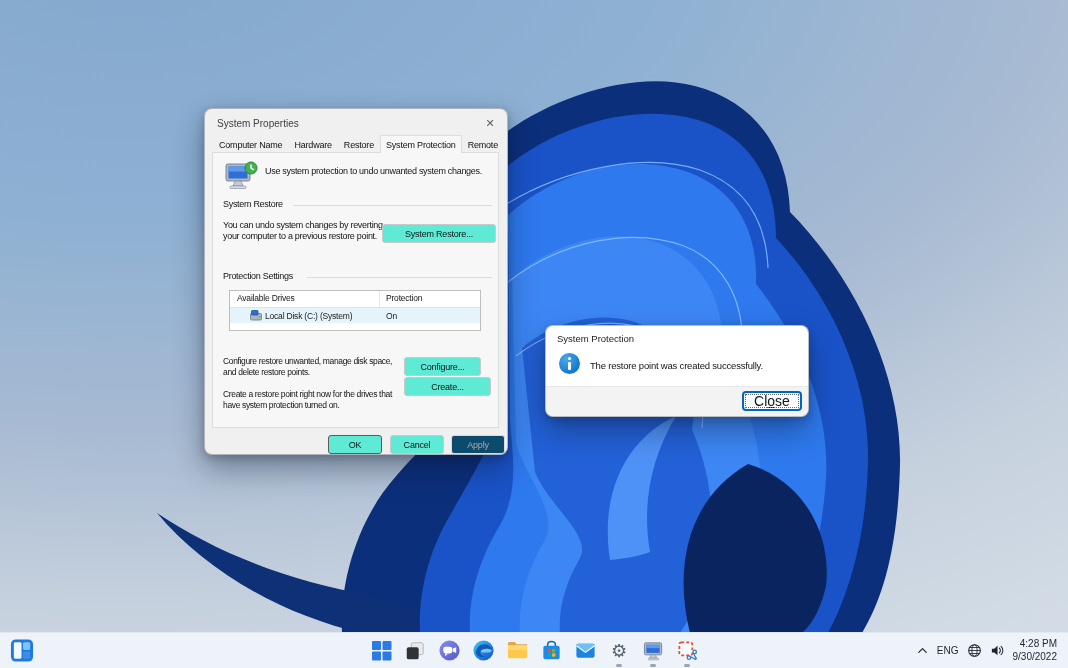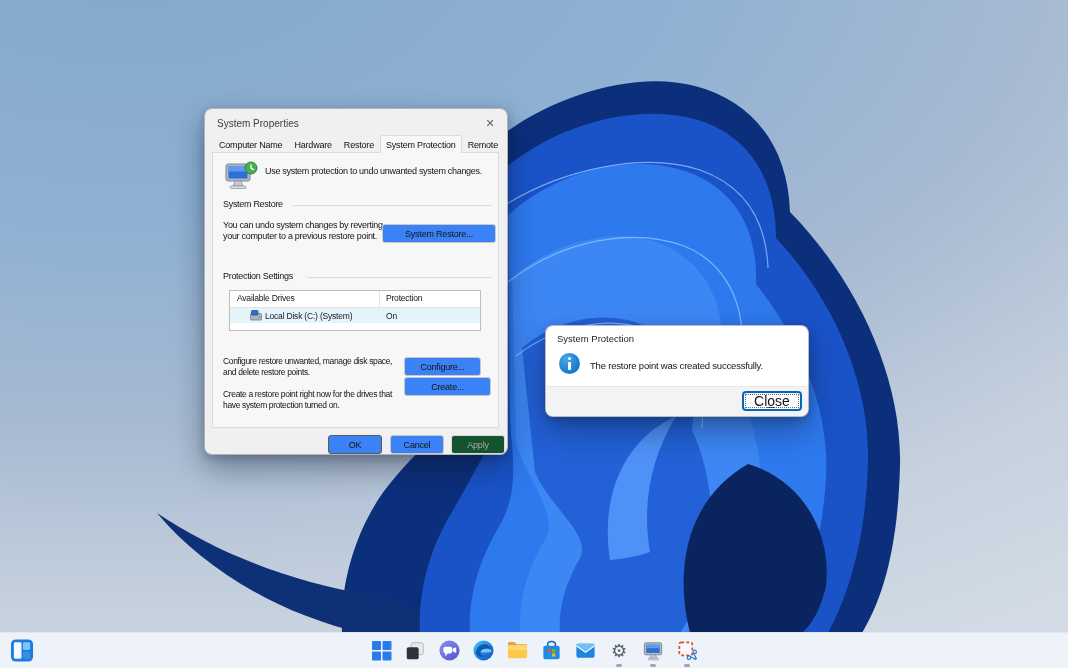--- a/index.html
+++ b/index.html
@@ -28,25 +28,25 @@
   .tab{font-size:9px;letter-spacing:-.2px;padding:2px 5px 3px 5px;color:#111;white-space:nowrap;
        border:1px solid transparent;border-bottom:none}
   .tab.active{background:#f7f7f7;border-color:#dcdcdc;padding-top:4px;position:relative;z-index:3;border-radius:2px 2px 0 0}
   .tabpage{left:7px;top:43px;width:287px;height:276px;background:#f7f7f7;border:1px solid #dcdcdc;box-sizing:border-box}
 
   .sp-text{font-size:9px;letter-spacing:-.3px;color:#141414;white-space:nowrap}
   .sp-small{font-size:8.5px;letter-spacing:-.35px;color:#141414;white-space:nowrap}
   .group-label{font-size:9px;letter-spacing:-.3px;color:#141414;background:transparent;white-space:nowrap}
   .group-line{height:1px;background:#dcdcdc}
 
-  .w-btn{position:absolute;background:#3b82f6;border:1px solid #c9c9c9;border-radius:3px;
+  .w-btn{position:absolute;background:#5eead4;border:1px solid #c9c9c9;border-radius:3px;
          font-size:9px;letter-spacing:-.2px;color:#141414;display:flex;align-items:center;justify-content:center;
          box-sizing:border-box;padding:0}
   .w-btn.default{border-color:#5a5a5a}
-  .w-btn.disabled{color:#a8a8a8;border-color:#dadada;background:#14532d}
+  .w-btn.disabled{color:#a8a8a8;border-color:#dadada;background:#0c4a6e}
 
   .drv-table{left:16px;top:137px;width:252px;height:41px;background:#fff;border:1px solid #bdbdbd;box-sizing:border-box}
   .drv-head{display:flex;height:16px;border-bottom:1px solid #e3e3e3;font-size:8.5px;letter-spacing:-.2px;color:#141414}
   .drv-head .c1{width:150px;padding:2px 0 0 7px;border-right:1px solid #e3e3e3;box-sizing:border-box}
   .drv-head .c2{flex:1;padding:2px 0 0 6px}
   .drv-row{display:flex;height:15px;background:#e5f3fb;font-size:8.5px;letter-spacing:-.2px;align-items:center}
   .drv-row .c1{width:150px;padding-left:20px;display:flex;align-items:center;gap:3px;box-sizing:border-box}
   .drv-row .c2{flex:1;padding-left:6px}
 
   
@@ -270,13 +270,32 @@
       <svg width="23" height="23" viewBox="0 0 24 24">
         <rect x="3.5" y="3.5" width="13.5" height="13.5" rx="2" fill="#fff" fill-opacity="0.5" stroke="#e05228" stroke-width="1.8" stroke-dasharray="3 2.2"></rect>
         <circle cx="13.5" cy="19.5" r="1.8" fill="none" stroke="#2f7cd0" stroke-width="1.3"></circle>
         <circle cx="19.5" cy="13.5" r="1.8" fill="none" stroke="#2f7cd0" stroke-width="1.3"></circle>
         <path d="M14.8,18.2 L21,21.5 M18.2,14.8 L21.5,21" stroke="#2f7cd0" stroke-width="1.3"></path>
       </svg>
       <span class="run-dot"></span>
     </div>
   </div>
 
+  <div class="tb-right">
+    <svg width="13" height="13" viewBox="0 0 14 14">
+      <path d="M3,9 L7,5 L11,9" fill="none" stroke="#1b2430" stroke-width="1.3" stroke-linecap="round" stroke-linejoin="round"></path>
+    </svg>
+    <span class="tray-text">ENG</span>
+    <svg width="15" height="15" viewBox="0 0 16 16">
+      <circle cx="8" cy="8" r="6.2" fill="none" stroke="#1b2430" stroke-width="1.1"></circle>
+      <ellipse cx="8" cy="8" rx="2.8" ry="6.2" fill="none" stroke="#1b2430" stroke-width="0.9"></ellipse>
+      <path d="M1.8,8 L14.2,8 M2.6,4.8 L13.4,4.8 M2.6,11.2 L13.4,11.2" stroke="#1b2430" stroke-width="0.9" fill="none"></path>
+    </svg>
+    <svg width="15" height="15" viewBox="0 0 16 16">
+      <path d="M2,6 L4.5,6 L8,3 L8,13 L4.5,10 L2,10 Z" fill="#1b2430"></path>
+      <path d="M10,5.5 A3.5,3.5 0 0 1 10,10.5 M11.8,3.6 A6,6 0 0 1 11.8,12.4" fill="none" stroke="#1b2430" stroke-width="1.1" stroke-linecap="round"></path>
+    </svg>
+    <div class="clock">
+      <div>4:28 PM</div>
+      <div>9/30/2022</div>
+    </div>
+  </div>
 </div>
 
 </body></html>

